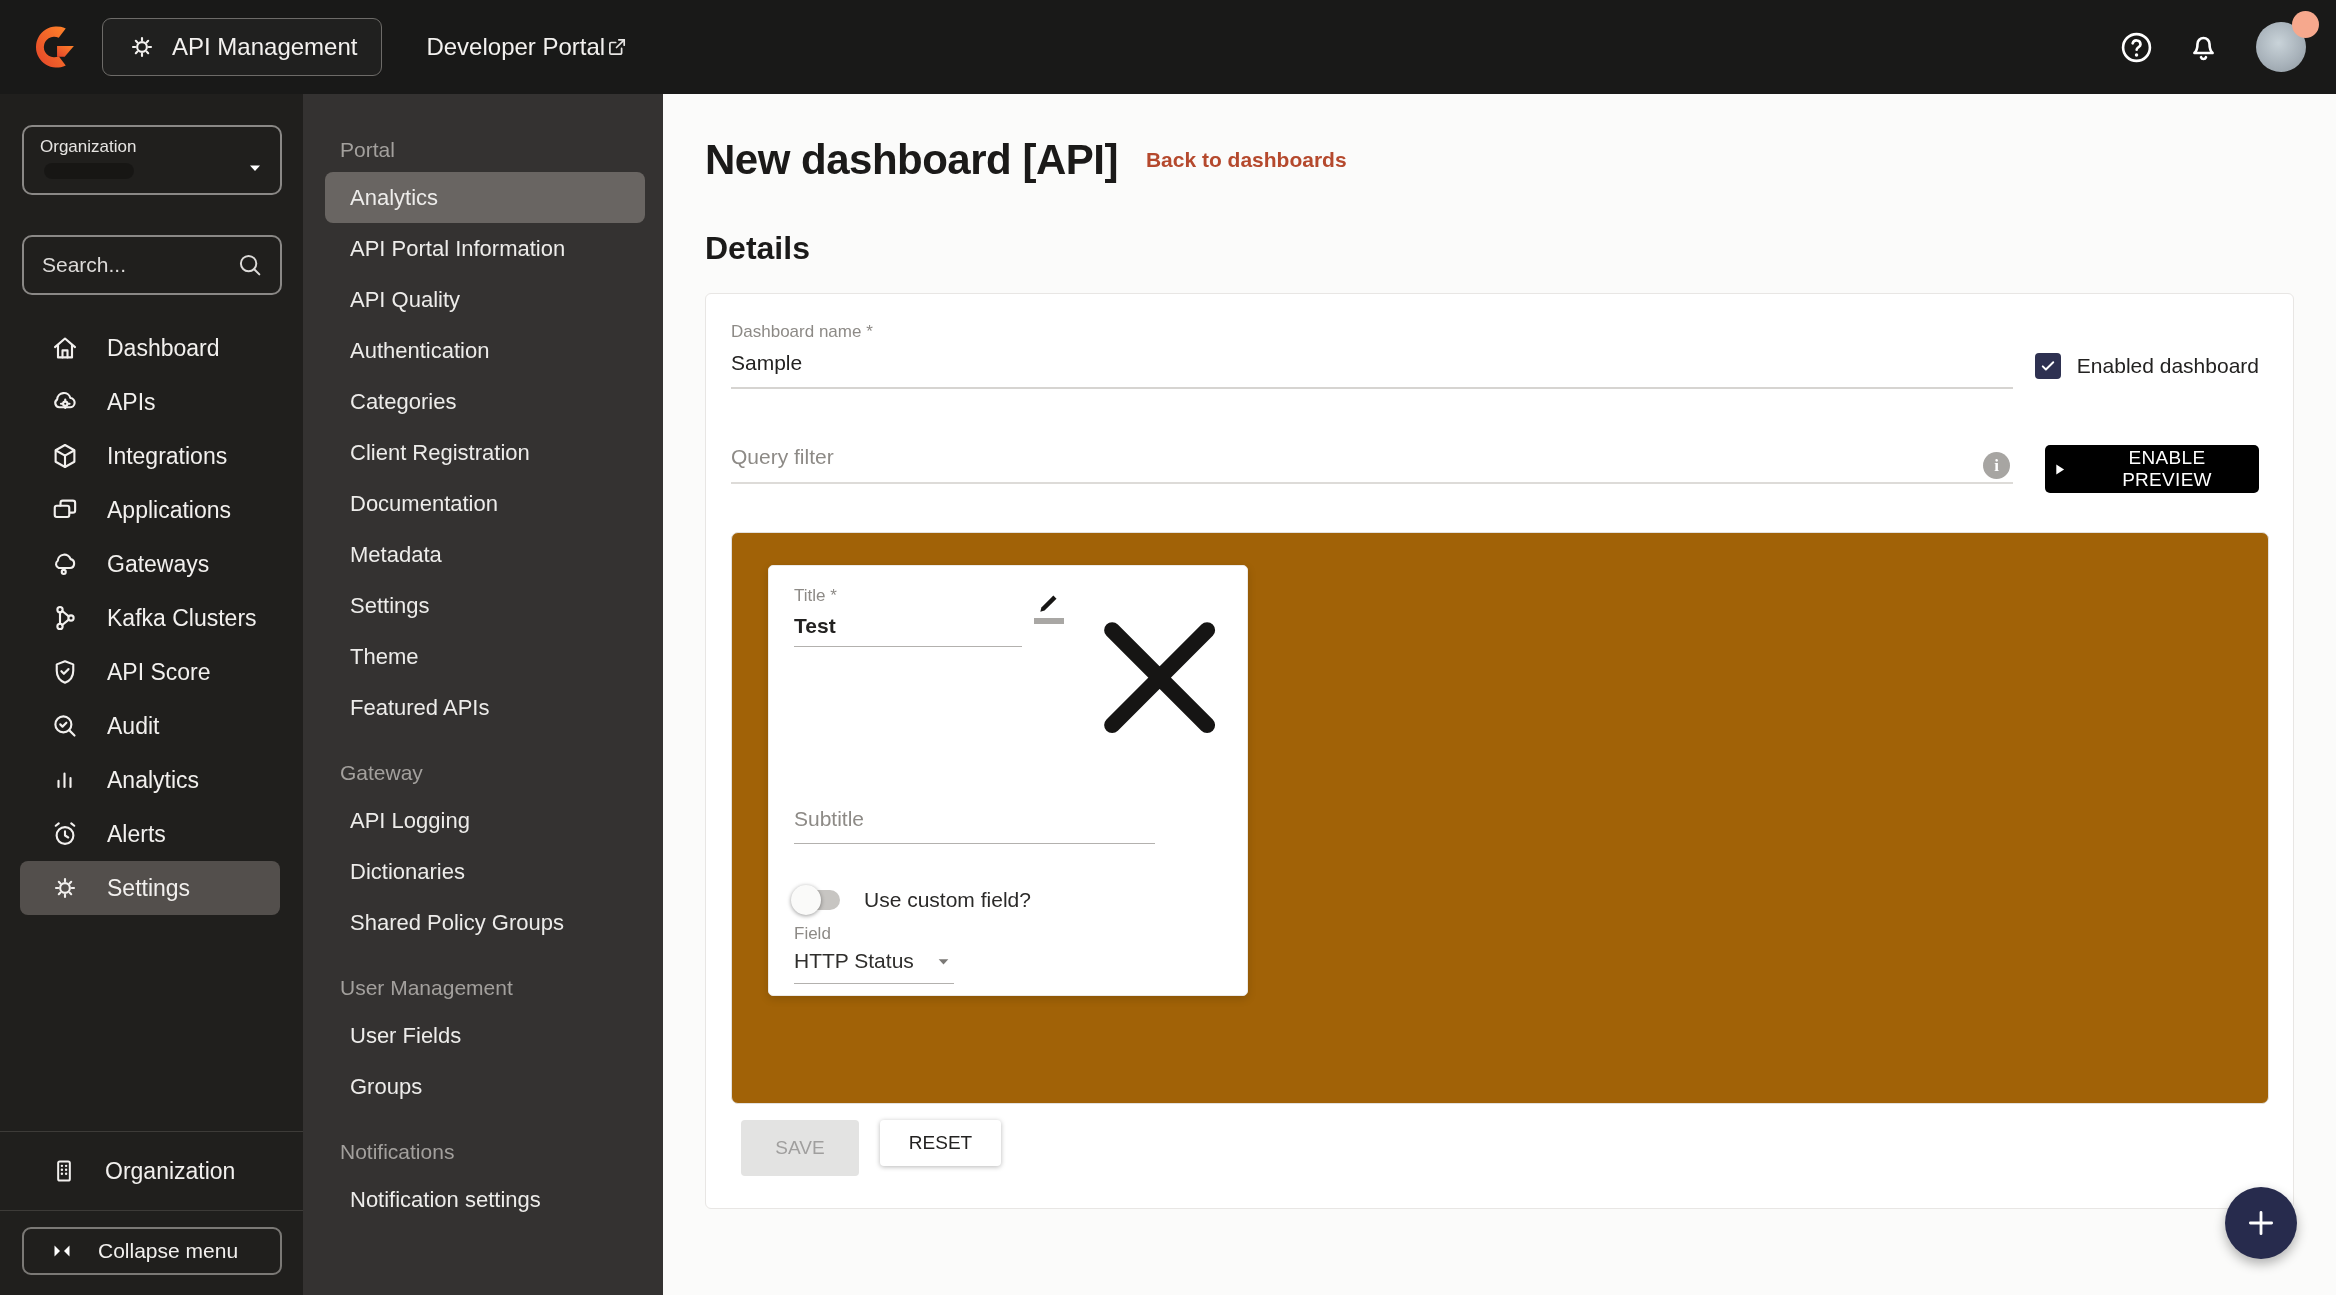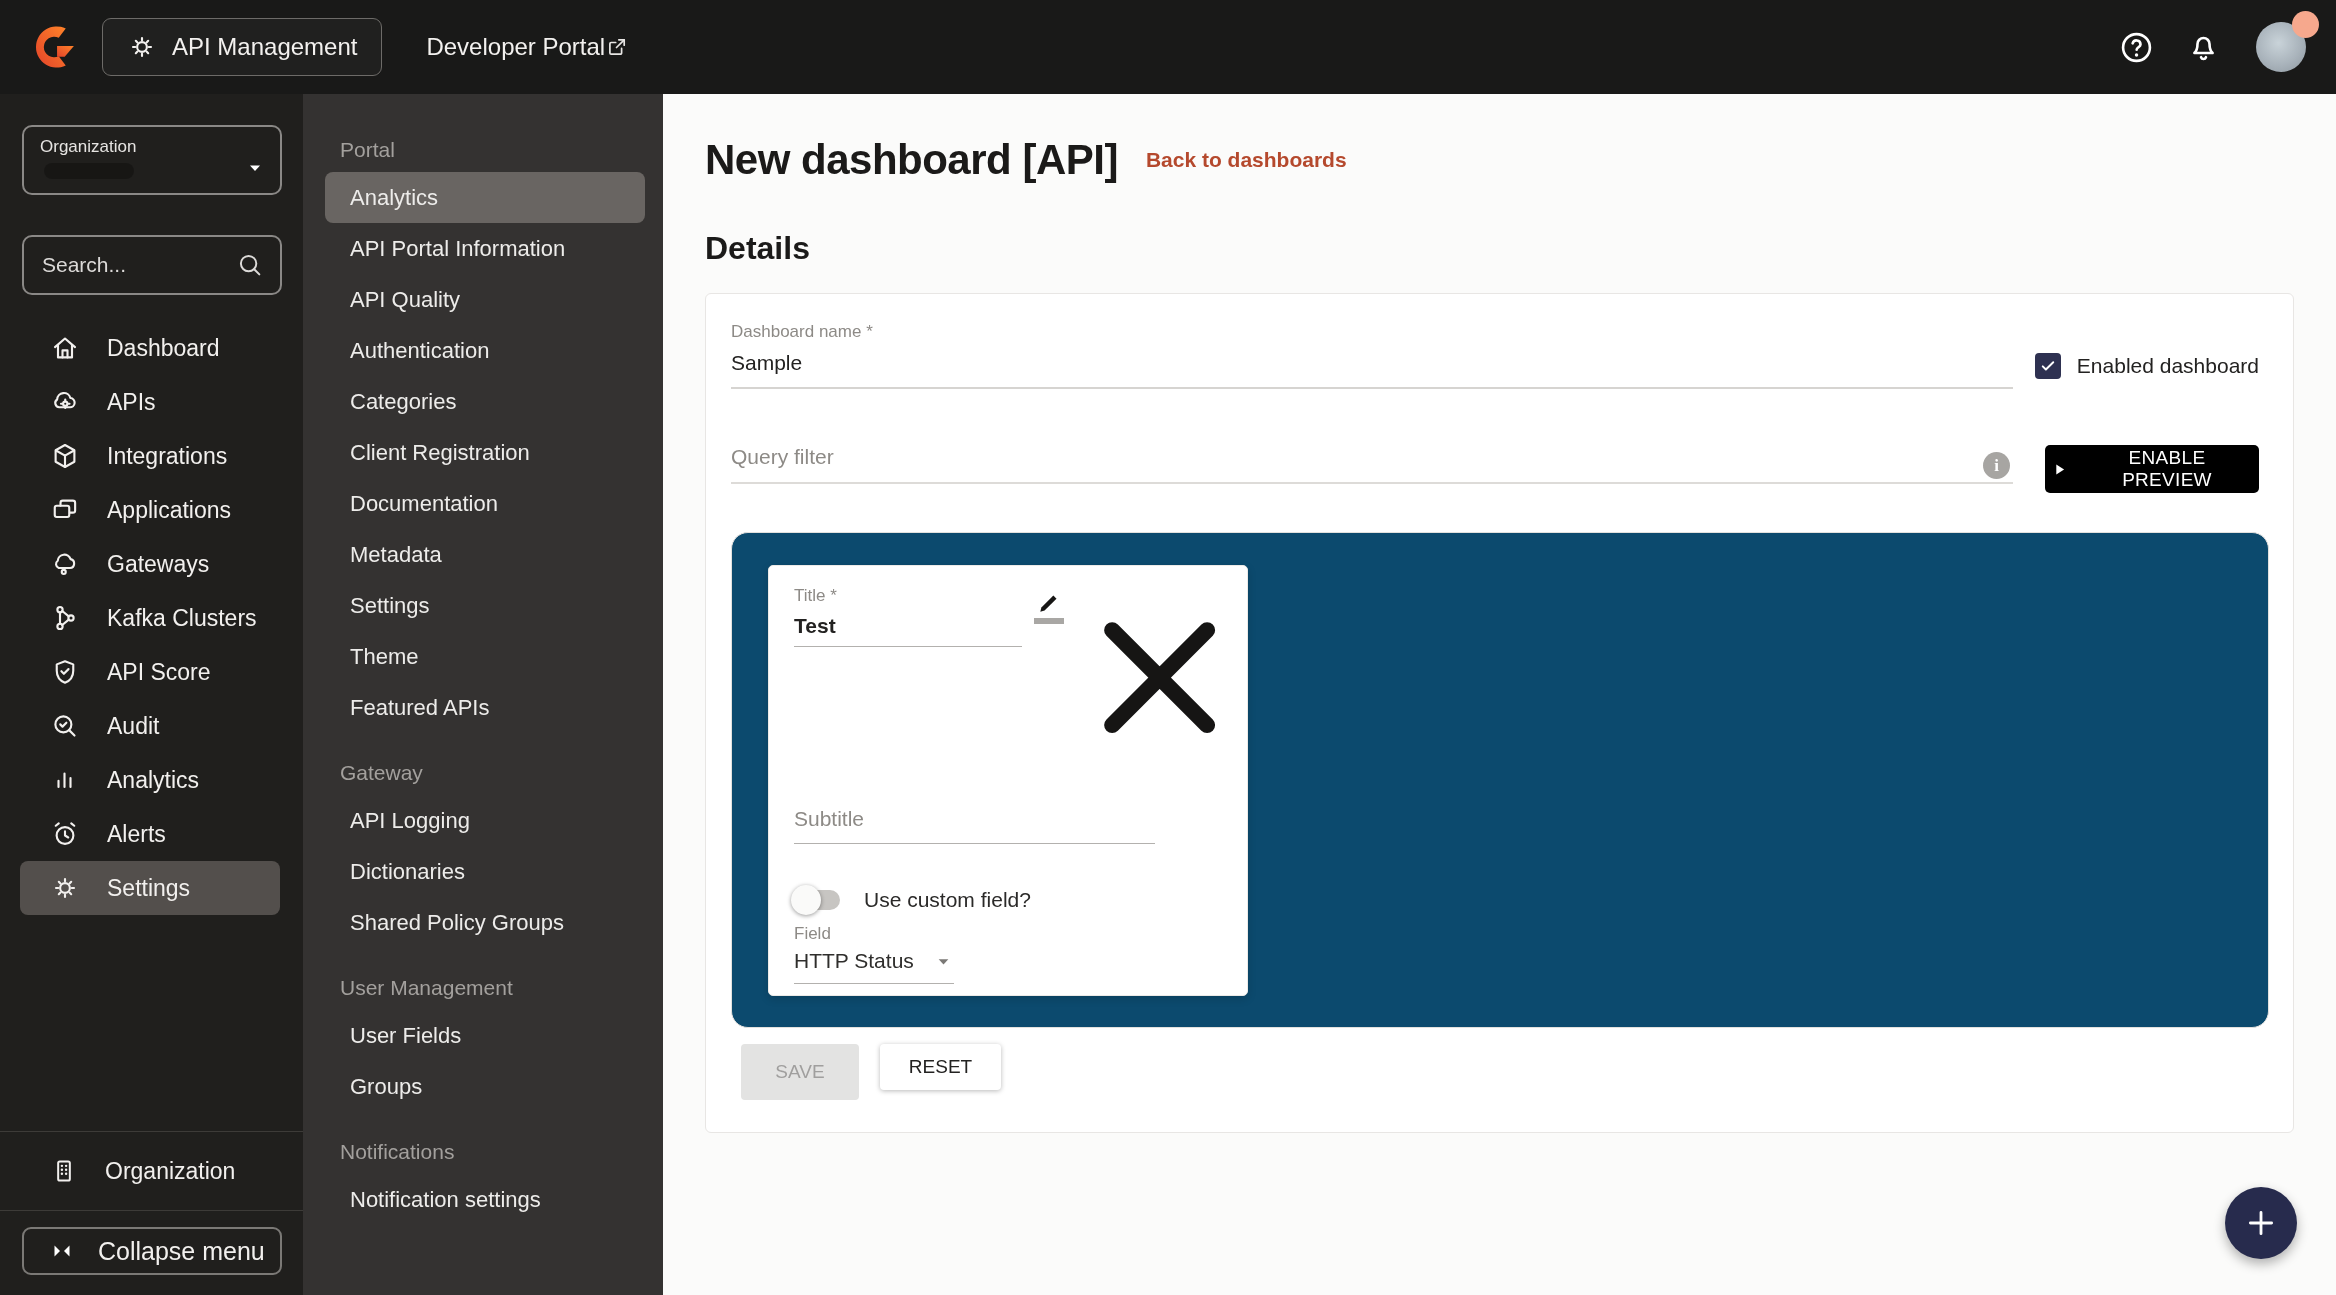--- a/index.html
+++ b/index.html
@@ -27,21 +27,21 @@
   .search-box{margin:40px 21px 0 22px;height:60px;border:2px solid #8a8886;border-radius:10px;display:flex;align-items:center;padding:0 16px 0 18px;box-sizing:border-box;color:#dcdad8;font-size:21px;cursor:text;}
   .search-box .icon{width:28px;height:28px;margin-left:auto;color:#dcdad8;}
   .nav{margin-top:26px;}
   .nav-item{height:54px;display:flex;align-items:center;gap:27px;margin:0 23px 0 20px;padding-left:30px;border-radius:8px;color:#f2f0ee;font-size:23px;cursor:pointer;}
   .nav-item.selected{background:#534f4c;}
   .nav-icon{width:30px;height:30px;flex:0 0 auto;color:#f2f0ee;}
   .sidebar-spacer{flex:1;}
   .sb-divider{height:1px;background:#3d3b38;}
   .org-item{height:78px;display:flex;align-items:center;gap:27px;padding-left:50px;color:#f2f0ee;font-size:23px;cursor:pointer;}
   .org-item .nav-icon{width:28px;height:28px;}
-  .collapse-btn{margin:16px 21px 20px 22px;height:48px;border:2px solid #7b7976;border-radius:9px;display:flex;align-items:center;gap:24px;padding-left:26px;color:#f2f0ee;font-size:25px;cursor:pointer;box-sizing:border-box;}
+  .collapse-btn{margin:16px 21px 20px 22px;height:48px;border:2px solid #7b7976;border-radius:9px;display:flex;align-items:center;gap:24px;padding-left:26px;color:#f2f0ee;font-size:21px;cursor:pointer;box-sizing:border-box;}
   .collapse-btn .icon{width:24px;height:24px;color:#fff;}
 
   
   .subsidebar{position:absolute;top:94px;left:303px;width:360px;bottom:0;background:#343231;box-sizing:border-box;padding-top:44px;overflow:hidden;}
   .section-title{color:#a3a09d;font-size:21px;padding-left:37px;margin:28px 0 10px;}
   .section:first-child .section-title{margin-top:0;}
   .subnav-item{height:51px;display:flex;align-items:center;padding-left:47px;color:#edecea;font-size:22px;cursor:pointer;}
   .subnav-item.selected{background:#696562;border-radius:8px;margin:0 18px 0 22px;padding-left:25px;}
 
   
@@ -61,21 +61,21 @@
   .checkbox .icon{width:18px;height:18px;color:#fff;}
   .enabled-label{font-size:21px;color:#232221;}
 
   .row2{display:flex;align-items:flex-end;margin-top:56px;}
   .field-query{position:relative;width:1282px;border-bottom:2px solid #dddbd8;}
   .query-placeholder{font-size:21px;color:#8d8a86;padding:0 0 13px;}
   .info-icon{position:absolute;right:3px;bottom:3px;width:27px;height:27px;border-radius:50%;background:#a7a5a2;color:#fff;display:flex;align-items:center;justify-content:center;font-size:17px;font-weight:700;font-family:"Liberation Serif",serif;cursor:pointer;}
   .preview-btn{margin-left:auto;margin-bottom:-9px;width:214px;height:48px;background:#000000;color:#fff;border:none;border-radius:5px;display:flex;align-items:center;justify-content:center;gap:13px;font-size:19px;font-family:"Liberation Sans",sans-serif;letter-spacing:0.3px;cursor:pointer;}
   .preview-btn .icon{width:17px;height:17px;color:#fff;}
 
-  .grid-panel{position:relative;margin-top:48px;width:1538px;height:496px;box-sizing:border-box;border:1px solid #e3e1de;border-radius:17px;background:#0c4a6e;}
+  .grid-panel{position:relative;margin-top:48px;width:1538px;height:572px;box-sizing:border-box;border:1px solid #e3e1de;border-radius:7px;background:#a16207;}
   .widget-card{position:absolute;left:36px;top:32px;width:480px;height:431px;box-sizing:border-box;background:#fff;border:1px solid #eceae7;border-radius:5px;box-shadow:0 3px 9px rgba(0,0,0,0.15);padding:20px 0 0 25px;overflow:hidden;}
   .widget-head{display:flex;}
   .wtitle{width:361px;}
   .wtitle-value{border-bottom:1px solid #b3b1ae;padding:8px 0 8px;font-size:21px;font-weight:600;color:#232221;}
   .whead-icons{display:flex;align-items:flex-start;gap:8px;margin-left:12px;padding-top:4px;}
   .edit-icon{display:flex;flex-direction:column;align-items:center;cursor:pointer;}
   .edit-icon .icon{width:27px;height:27px;color:#161514;}
   .edit-bar{width:30px;height:6px;background:#a9a7a4;margin-top:1px;}
   .wclose .icon{width:28px;height:28px;color:#161514;cursor:pointer;}
   .subtitle-line{margin-top:42px;width:361px;border-bottom:1px solid #b3b1ae;padding-bottom:12px;font-size:21px;color:#8d8a86;}

